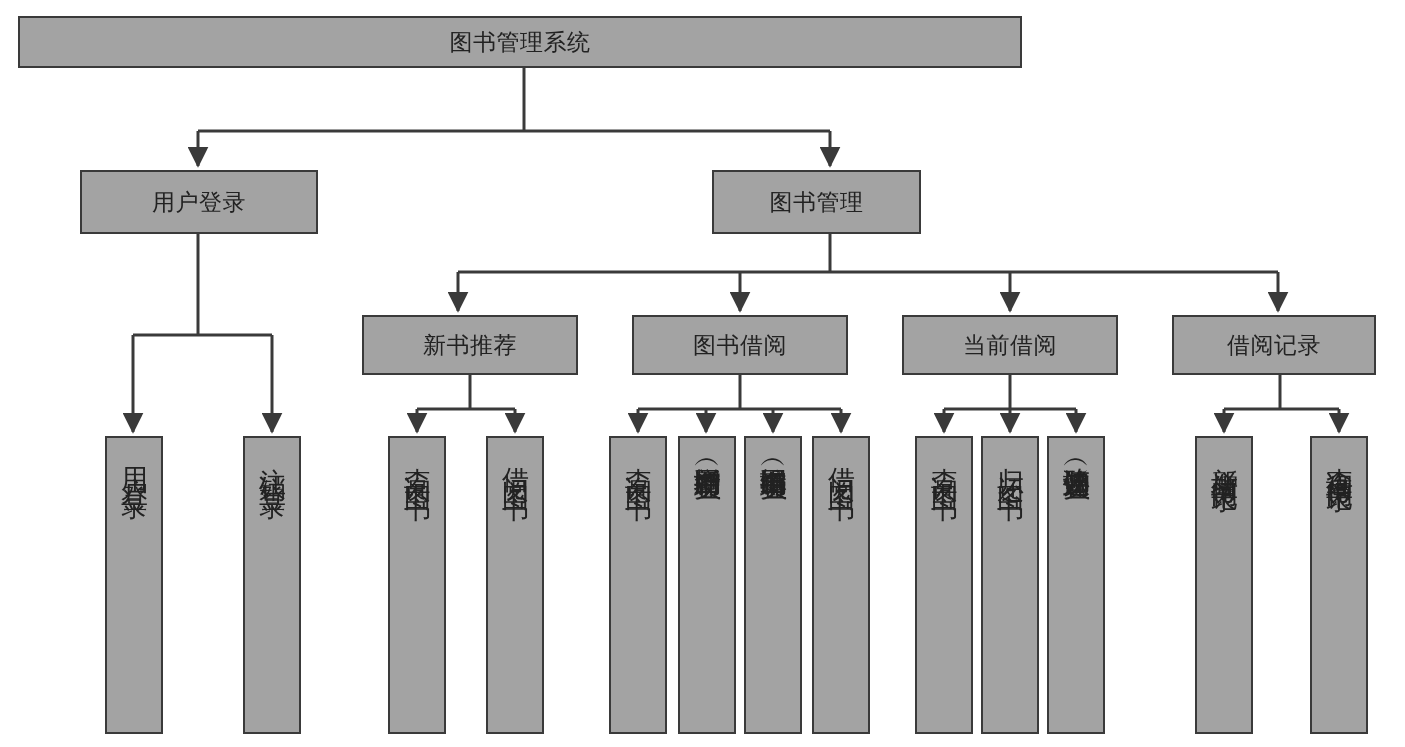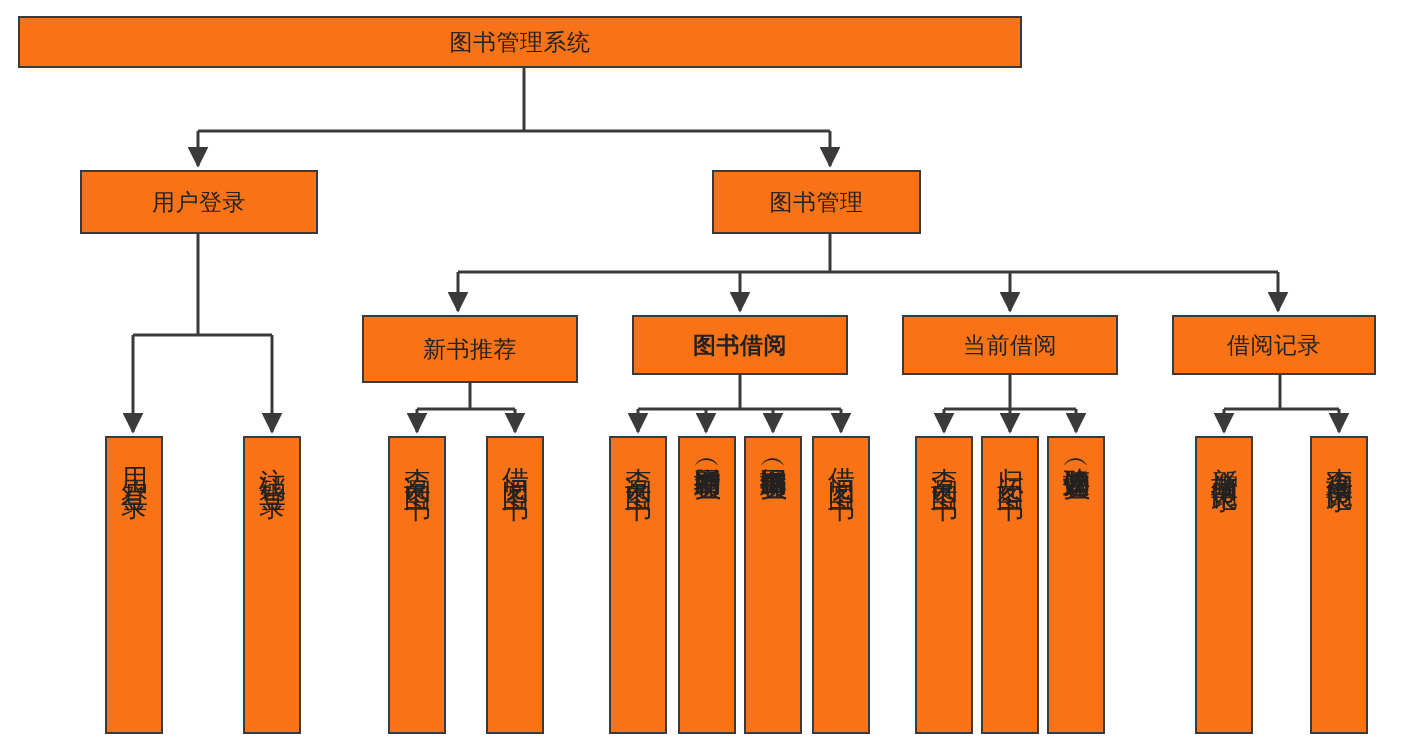--- a/index.html
+++ b/index.html
@@ -21,21 +21,21 @@
     position: absolute;
     left: 0;
     top: 0;
     width: 1405px;
     height: 747px;
   }
   .node {
     position: absolute;
     box-sizing: border-box;
     border: 2.5px solid #3a3a3a;
-    background: #f97316;
+    background: #a3a3a3;
     display: flex;
     align-items: center;
     justify-content: center;
     color: #222222;
   }
   .node-label {
     display: block;
     text-align: center;
     line-height: 1.08;
     letter-spacing: 0.5px;
@@ -133,24 +133,24 @@
 
   <div id="level2-host">
       <div class="node horizontal" style="left: 80px; top: 170px; width: 238px; height: 64px;">
         <span class="node-label">用户登录</span>
       </div>
       <div class="node horizontal" style="left: 712px; top: 170px; width: 209px; height: 64px;">
         <span class="node-label">图书管理</span>
       </div>
     </div>
   <div id="level3-host">
-      <div class="node horizontal" style="left: 362px; top: 315px; width: 216px; height: 68px;">
+      <div class="node horizontal" style="left: 362px; top: 315px; width: 216px; height: 60px;">
         <span class="node-label">新书推荐</span>
       </div>
-      <div class="node horizontal" style="left: 632px; top: 315px; width: 216px; height: 60px; font-weight: bold;">
+      <div class="node horizontal" style="left: 632px; top: 315px; width: 216px; height: 60px;">
         <span class="node-label">图书借阅</span>
       </div>
       <div class="node horizontal" style="left: 902px; top: 315px; width: 216px; height: 60px;">
         <span class="node-label">当前借阅</span>
       </div>
       <div class="node horizontal" style="left: 1172px; top: 315px; width: 204px; height: 60px;">
         <span class="node-label">借阅记录</span>
       </div>
     </div>
   <div id="leaves-host">

